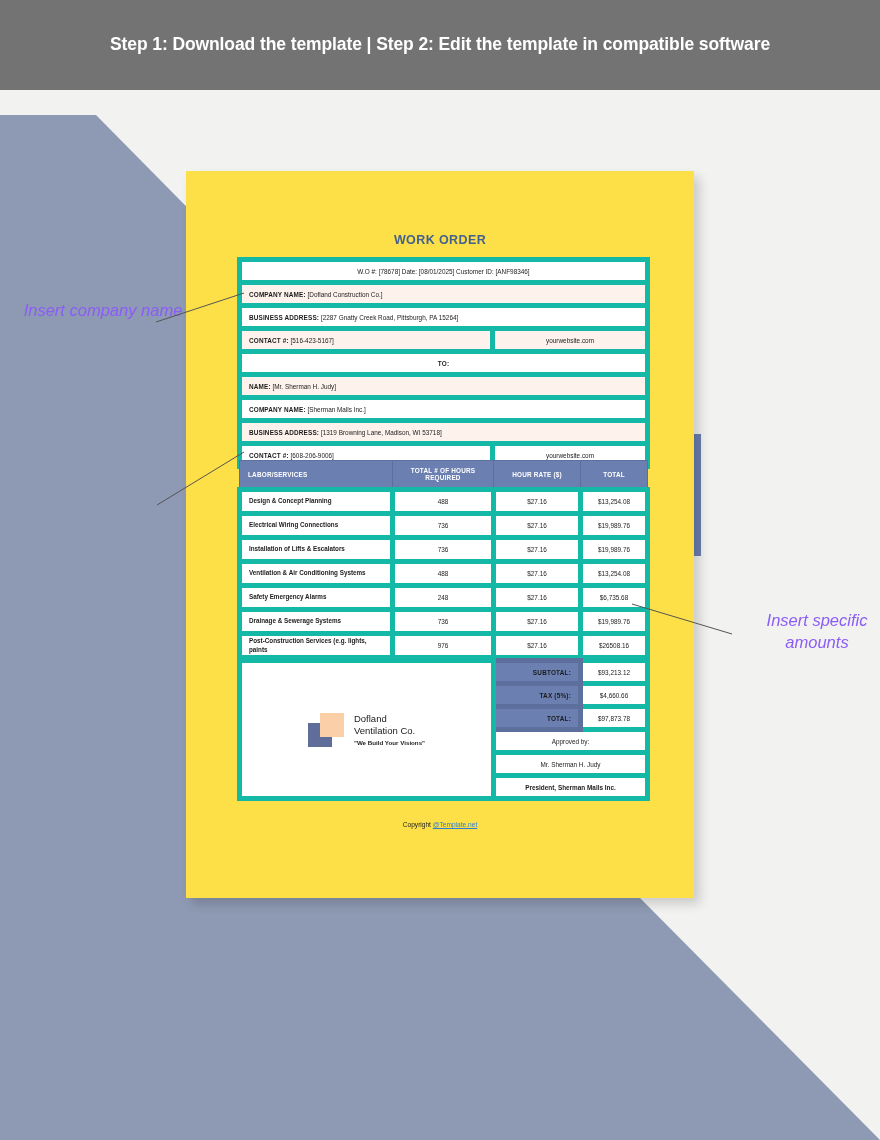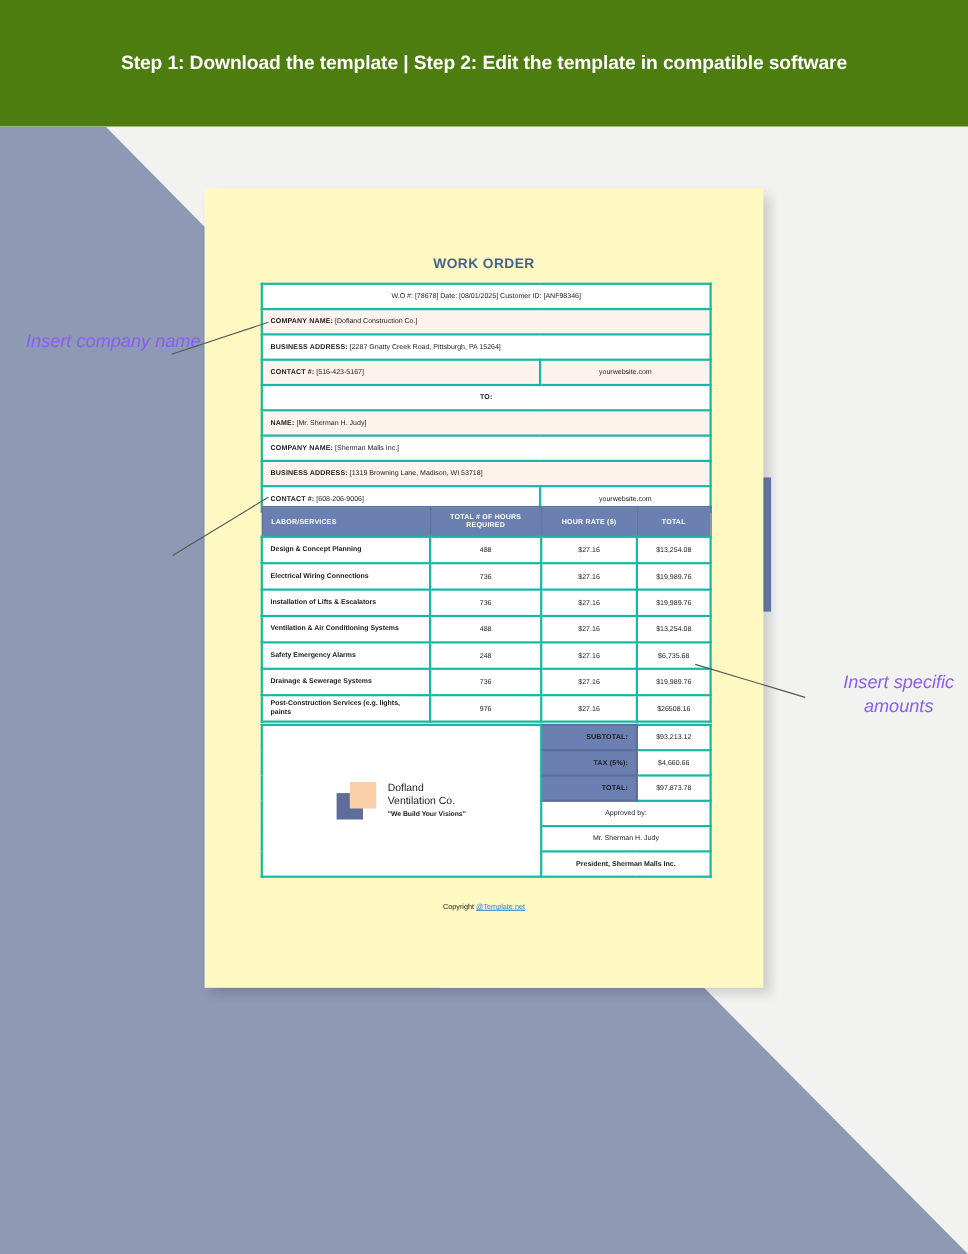--- a/index.html
+++ b/index.html
@@ -13,22 +13,22 @@
   #stage {
     position: relative;
     width: 880px; height: 1140px;
     background: #f2f3f1;
     overflow: hidden;
   }
 
   
   .banner {
     position: absolute; left: 0; top: 0;
-    width: 880px; height: 115px;
-    background: #4d7c0f;
+    width: 880px; height: 90px;
+    background: #737373;
     color: #ffffff;
     display: flex; flex-direction: column;
     align-items: center; justify-content: center;
     gap: 6px;
   }
   .banner-line {
     font-size: 17.5px;
     font-weight: 700;
     letter-spacing: -0.1px;
     line-height: 1.35;
@@ -57,21 +57,21 @@
     left: 687px; top: 434px;
     width: 14px; height: 122px;
     background: #6b7fb0;
   }
 
   
   .page {
     position: absolute;
     left: 186px; top: 171px;
     width: 508px; height: 727px;
-    background: #fef9c3;
+    background: #fde047;
     box-shadow: 6px 6px 10px rgba(0,0,0,0.16);
   }
 
   .doc-title {
     text-align: center;
     color: #44618f;
     font-size: 12.5px;
     font-weight: 700;
     letter-spacing: 0.4px;
     margin-top: 62px;
@@ -79,21 +79,21 @@
 
   
   .doc-table {
     position: absolute;
     left: 51px;
     width: 408px;
     border-collapse: collapse;
     table-layout: fixed;
   }
   .doc-table td {
-    border: 2px solid #14b8a6;
+    border: 5px solid #14b8a6;
     padding: 0 7px;
     font-size: 6.4px;
     color: #1b1b1b;
     vertical-align: middle;
   }
   .beige { background: #fdf3ec; }
   .white { background: #ffffff; }
   .ctr { text-align: center; }
   .lbl { font-weight: 700; letter-spacing: 0.15px; }
   .val { font-weight: 400; }

